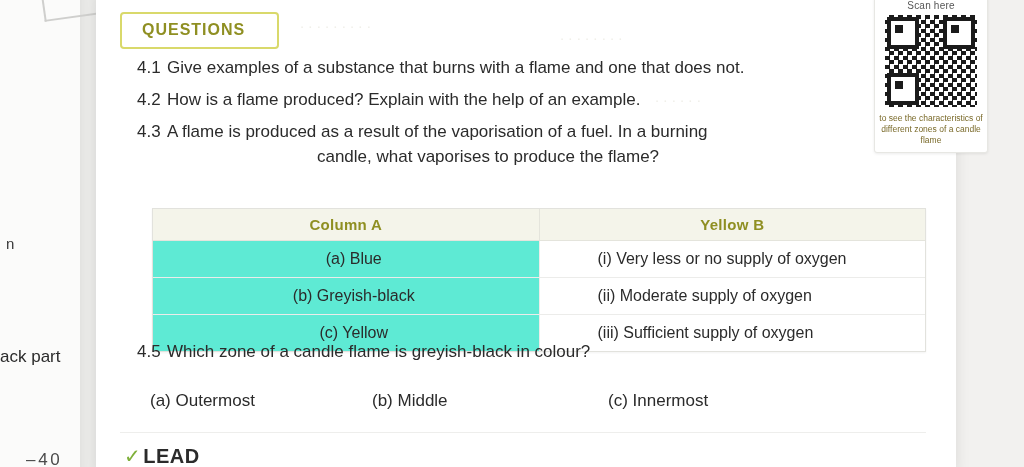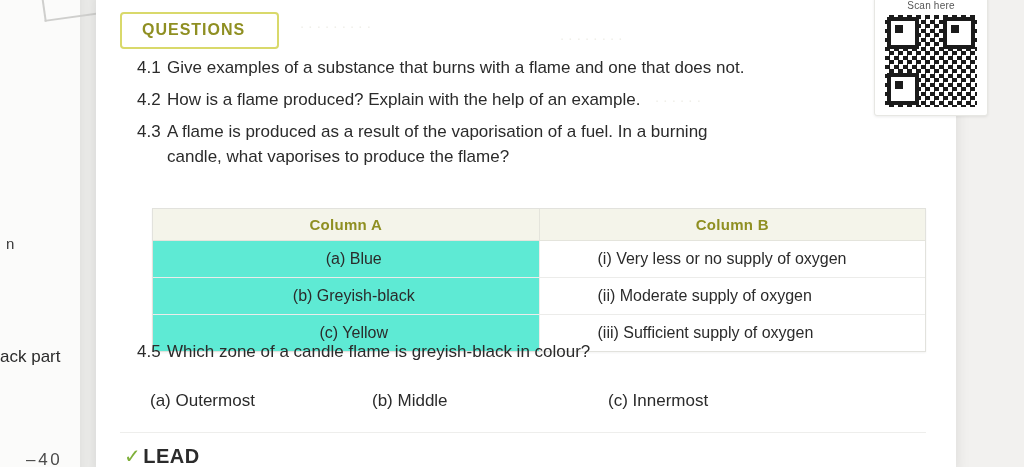--- a/index.html
+++ b/index.html
@@ -88,21 +88,21 @@
   .q {
     position: absolute;
     font-size: 17px;
     line-height: 24px;
     color: #2b2b2b;
   }
   .q .num { display: inline-block; min-width: 30px; }
   .q-41 { left: 137px; top: 56px; width: 640px; }
   .q-42 { left: 137px; top: 88px; width: 640px; }
   .q-43 { left: 137px; top: 120px; width: 620px; }
-  .q-43-cont { left: 167px; top: 145px; width: 620px; }
+  .q-43-cont { left: 178px; top: 145px; width: 620px; text-align: center; }
   .q-44 { left: 137px; top: 182px; width: 810px; }
   .q-45 { left: 137px; top: 340px; width: 700px; }
 
   
   .options {
     position: absolute;
     left: 150px;
     top: 391px;
     width: 720px;
     font-size: 17px;
@@ -268,21 +268,21 @@
     <span class="num">4.3</span><span>A flame is produced as a result of the vaporisation of a fuel. In a burning</span>
   </div>
   <div class="q q-43-cont">candle, what vaporises to produce the flame?</div>
 
 
   <div class="table-wrap">
     <table class="match">
       <thead>
         <tr>
           <th class="colA">Column A</th>
-          <th class="colB">Column B</th>
+          <th class="colB">Yellow B</th>
         </tr>
       </thead>
       <tbody>
         <tr>
           <td class="colA">(a) Blue</td>
           <td class="colB">(i)  Very less or no supply of oxygen</td>
         </tr>
         <tr>
           <td class="colA">(b) Greyish-black</td>
           <td class="colB">(ii)  Moderate supply of oxygen</td>
@@ -305,20 +305,21 @@
     <span class="opt opt-c">(c) Innermost</span>
   </div>
 
   <div class="qr-panel">
     <div class="qr-scan-label">Scan here</div>
     <div class="qr-img">
       <span class="qr-eye tl"></span>
       <span class="qr-eye tr"></span>
       <span class="qr-eye bl"></span>
     </div>
+    <div class="qr-caption">to see the characteristics of different zones of a candle flame</div>
   </div>
 
   <div class="hairline"></div>
 
   <div class="bottom-read">
     <span class="tick">✓</span><span>LEAD</span>
   </div>
 
 </div>
 

